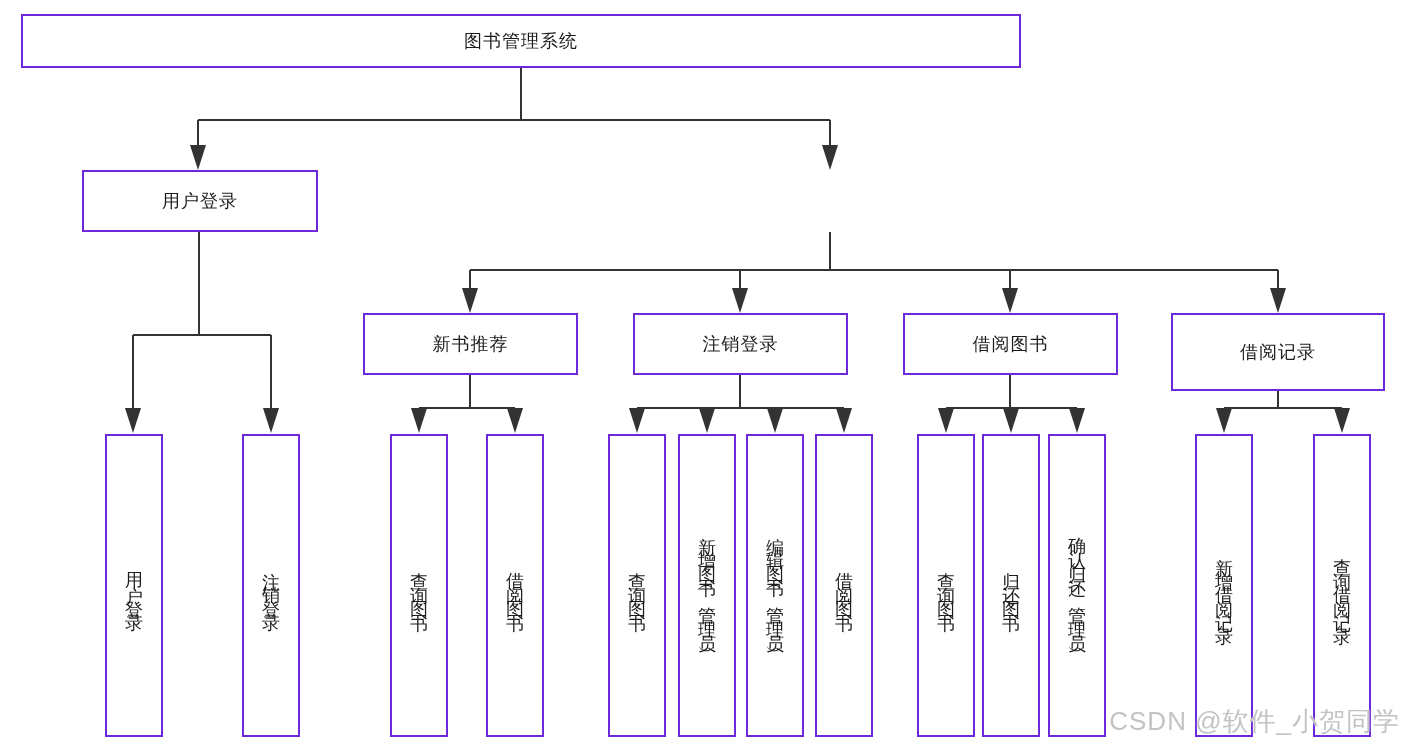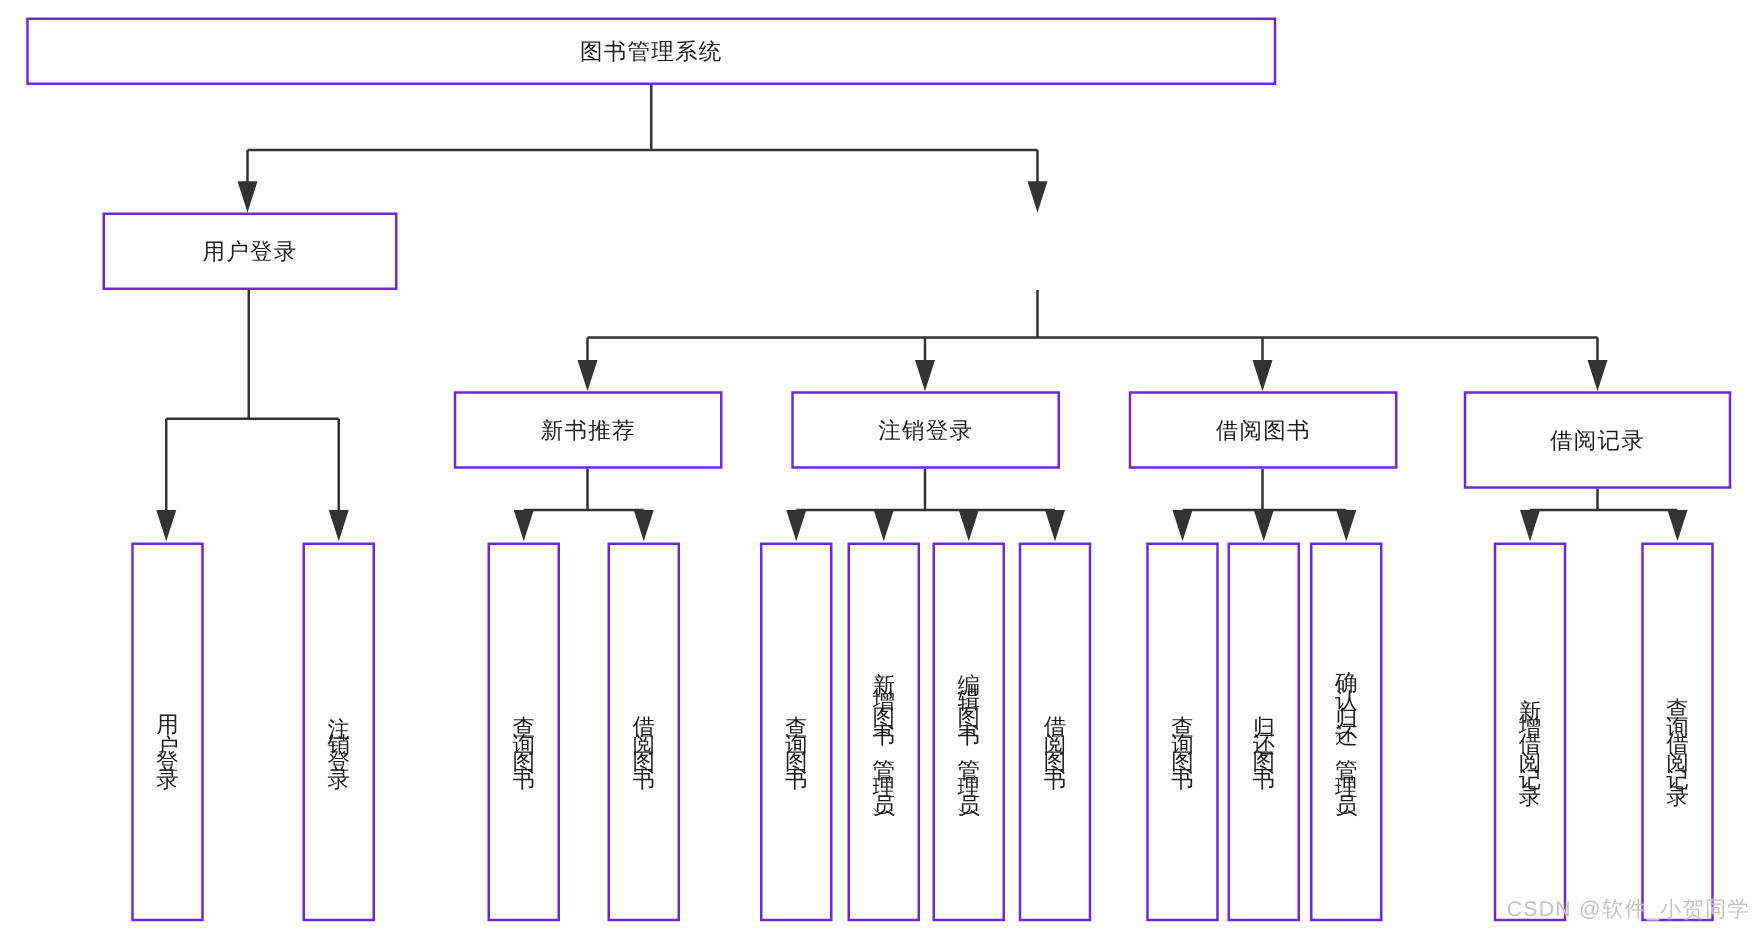--- a/index.html
+++ b/index.html
@@ -11,21 +11,21 @@
   .node{
     position:absolute;z-index:2;background:#ffffff;border:2px solid #6d28d9;
     display:flex;align-items:center;justify-content:center;box-sizing:border-box;
     font-size:18px;line-height:1;letter-spacing:1px;
   }
   .node.leaf span{
     writing-mode:vertical-lr;text-orientation:mixed;letter-spacing:14px;line-height:1;
   }
   .watermark{
     position:absolute;right:5px;bottom:8px;z-index:5;
-    font-size:17px;color:#c3c3c3;text-shadow:0 0 2px #ffffff;letter-spacing:1px;
+    font-size:26px;color:#c3c3c3;text-shadow:0 0 2px #ffffff;letter-spacing:1px;
     white-space:nowrap;
   }
 </style>
 </head>
 <body>
 
 <div class="stage">
 
   <svg class="wires" width="1405" height="747" viewBox="0 0 1405 747">
     <g stroke="#333333" stroke-width="2" fill="none">

